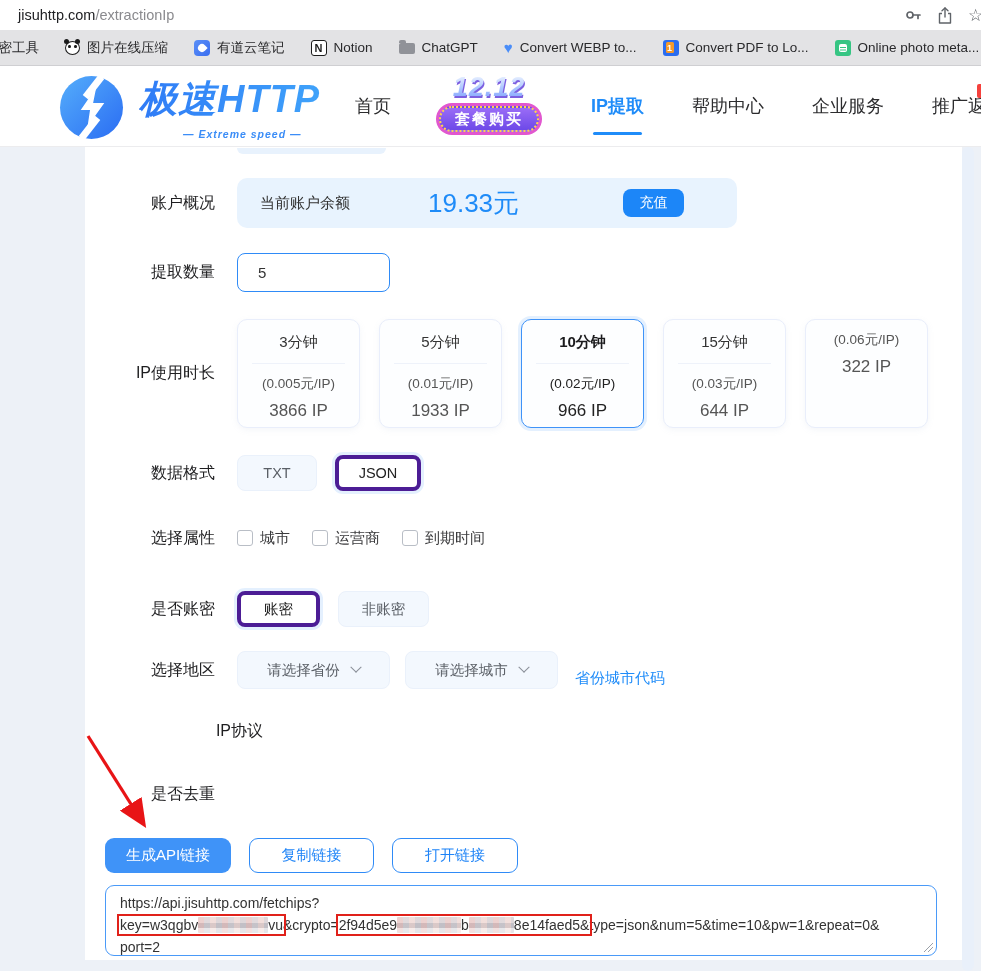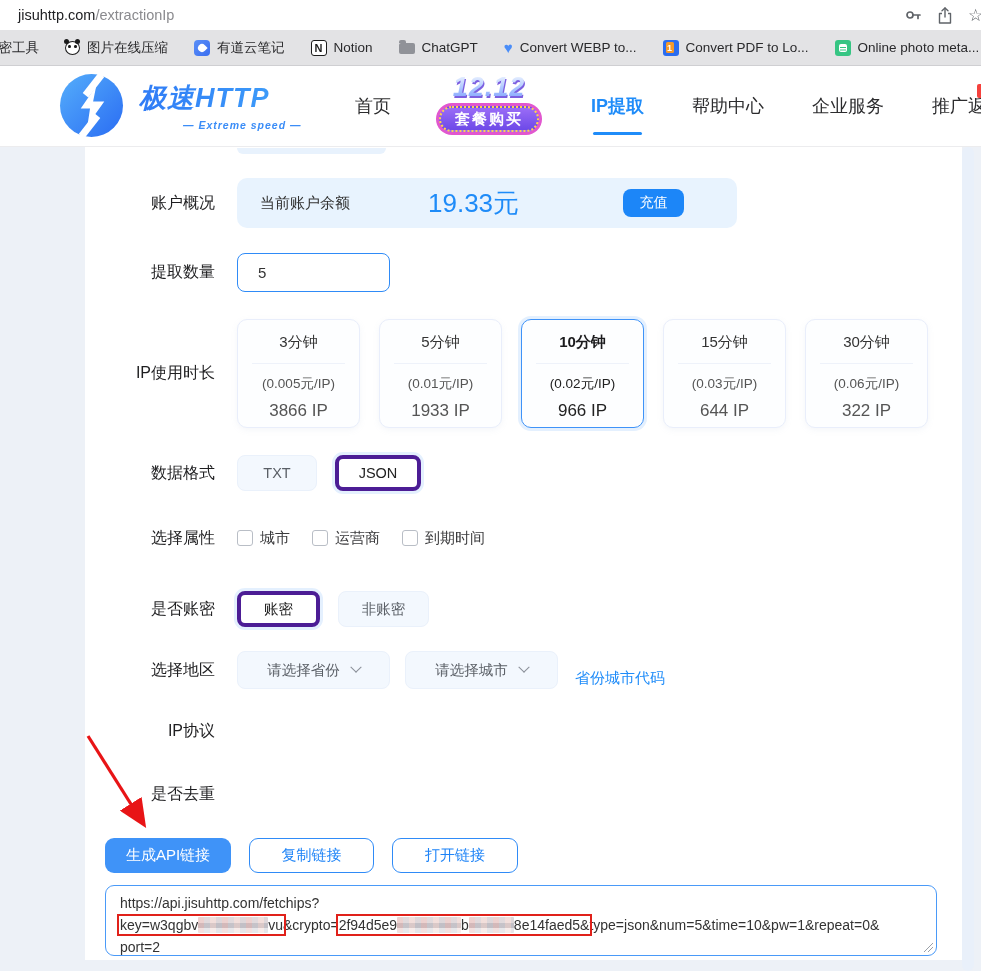--- a/index.html
+++ b/index.html
@@ -32,21 +32,21 @@
   .ic-green::before { content:''; position:absolute; top:4px; left:4px; width:8px; height:8px; background:#fff; border-radius:2px; }
   .ic-green::after { content:''; position:absolute; top:7px; left:5px; width:6px; height:1.5px; background:#36c583; box-shadow:0 2.5px 0 #36c583; }
 
   
   .site-header { position:absolute; top:66px; left:0; width:981px; height:81px; background:#fff; border-bottom:1px solid #ececee; }
   .logo { position:absolute; left:60px; top:8px; display:flex; align-items:center; gap:16px; }
   .logo-circle { width:63px; height:63px; border-radius:50%; background:linear-gradient(135deg,#55aefb 0%,#2a6cf3 100%); position:relative; }
   .logo-circle::before { content:''; position:absolute; top:-2px; left:30px; width:7px; height:26px; background:#fff; transform:rotate(38deg); }
   .logo-circle::after { content:''; position:absolute; bottom:-2px; left:26px; width:7px; height:26px; background:#fff; transform:rotate(38deg); }
   .logo-bolt { position:absolute; inset:12px 15px 12px 17px; background:#fff; clip-path:polygon(62% 0,12% 58%,42% 58%,34% 100%,88% 40%,52% 40%); }
-  .logo-title { font-size:27px; font-weight:bold; font-style:italic; letter-spacing:1px;
+  .logo-title { font-size:38px; font-weight:bold; font-style:italic; letter-spacing:1px;
       background:linear-gradient(90deg,#2f7bf6,#3fa2fa); -webkit-background-clip:text; background-clip:text; color:transparent; -webkit-text-fill-color:transparent; }
   .logo-sub { font-size:10.5px; font-style:italic; font-weight:bold; color:#3b8df7; margin-top:3px; letter-spacing:1px;margin-left:44px; }
   .nav { position:absolute; left:355px; top:0; height:80px; display:flex; align-items:center; }
   .nav-item { font-size:18px; color:#2c2c2e; white-space:nowrap; position:relative; cursor:pointer; }
   .nav-item.active { color:#1f8cf9; font-weight:bold; }
   .nav-item.active::after { content:''; position:absolute; left:2px; right:2px; bottom:-17px; height:3px; border-radius:2px; background:#1f8cf9; }
   .nav-home { margin-right:42px; }
   .promo { width:112px; height:64px; margin-right:46px; display:flex; flex-direction:column; align-items:center; cursor:pointer; }
   .promo-1212 { font-size:27px; font-weight:900; font-style:italic; letter-spacing:1px; line-height:1;
       background:linear-gradient(180deg,#f2f7ff 0%,#a9c4ff 55%,#7f9ffc 100%); -webkit-background-clip:text; background-clip:text; color:transparent; -webkit-text-fill-color:transparent;
@@ -240,21 +240,20 @@
           <div class="d-title">10分钟</div>
           <div class="d-price">(0.02元/IP)</div>
           <div class="d-count">966 IP</div>
         </div>
         <div class="dcard">
           <div class="d-title">15分钟</div>
           <div class="d-price">(0.03元/IP)</div>
           <div class="d-count">644 IP</div>
         </div>
         <div class="dcard">
-          <div class="d-title">30分钟</div>
           <div class="d-price">(0.06元/IP)</div>
           <div class="d-count">322 IP</div>
         </div>
       </div>
     </div>
 
     <div class="row" style="top:308px; height:36px;">
       <div class="row-label">数据格式</div>
       <div class="chip-row">
         <div class="chip" style="width:80px;">TXT</div>
@@ -296,21 +295,21 @@
             <span class="chev"></span>
           </div>
         <div class="select">
             <span>请选择城市</span>
             <span class="chev"></span>
           </div>
       </div>
       <div class="code-link">省份城市代码</div>
     </div>
 
-    <div class="row" style="top:566px; height:37px;">
+    <div class="row" style="top:566px; height:37px;padding-left:48px;">
       <div class="row-label">IP协议</div>
     </div>
 
     <div class="row" style="top:628px; height:38px;">
       <div class="row-label">是否去重</div>
     </div>
 
     <div class="actions">
       <button class="btn btn-primary">生成API链接</button>
       <button class="btn btn-outline btn-copy">复制链接</button>

